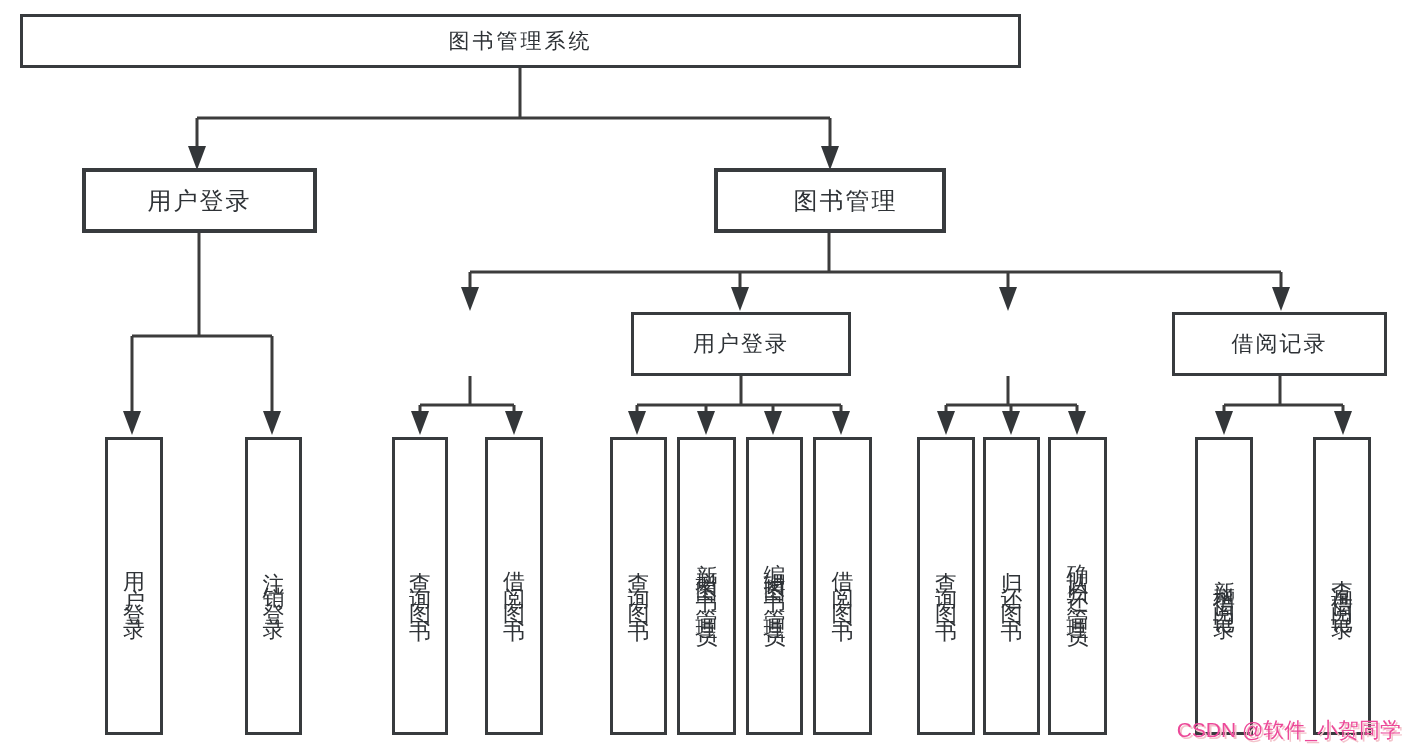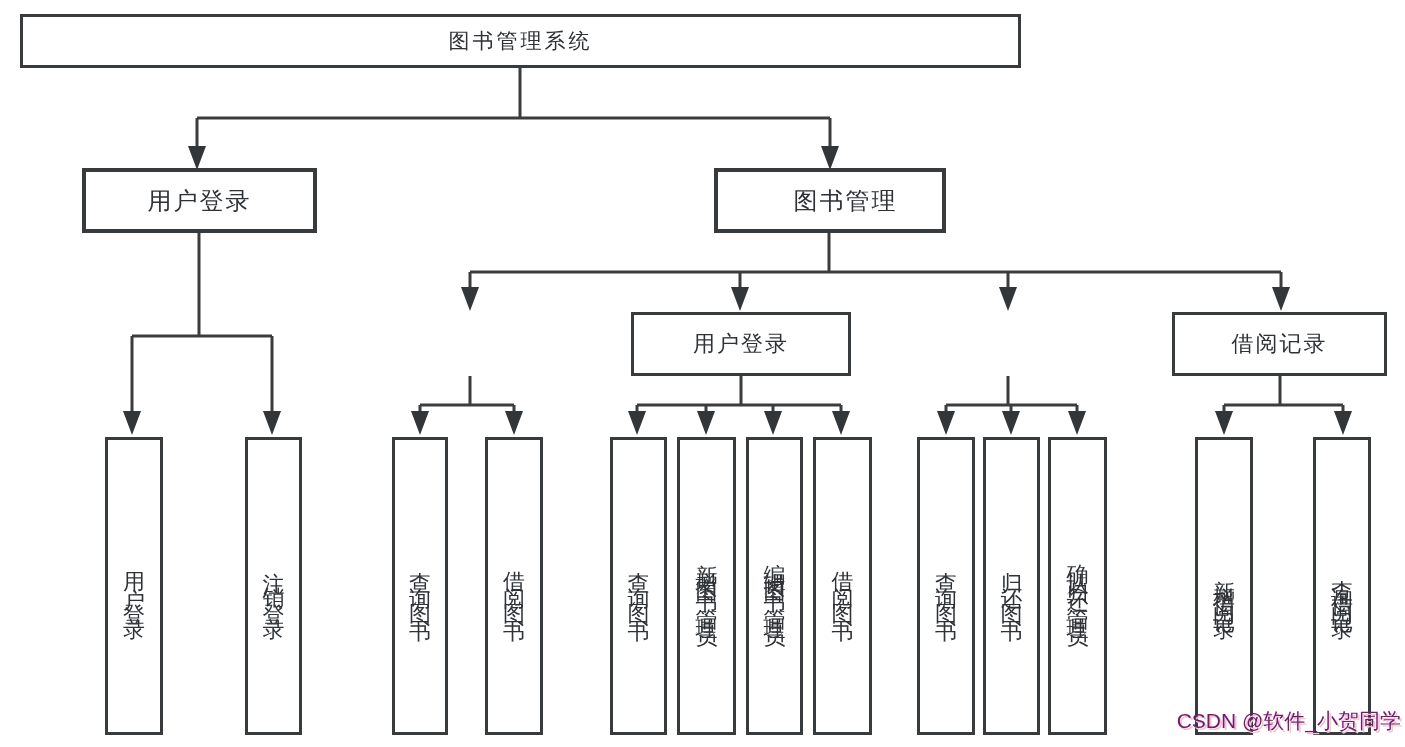--- a/index.html
+++ b/index.html
@@ -38,23 +38,23 @@
     font-size: 22px;
     line-height: 1;
     white-space: nowrap;
   }
   .v-short { letter-spacing: 16px; }
   .v-mid   { letter-spacing: 8px;  }
   .v-long  { letter-spacing: 9px;  }
   .watermark {
     position: absolute;
     right: 4px;
-    bottom: 12px;
+    bottom: 3px;
     font-size: 21px;
-    color: #701a75;
+    color: #ec4899;
     text-shadow: 2px 2px 0 #f4c3cb;
     white-space: nowrap;
   }
 </style>
 </head>
 <body>
 
 <div class="canvas">
 
   <svg class="connectors" viewBox="0 0 1405 747" xmlns="http://www.w3.org/2000/svg">

